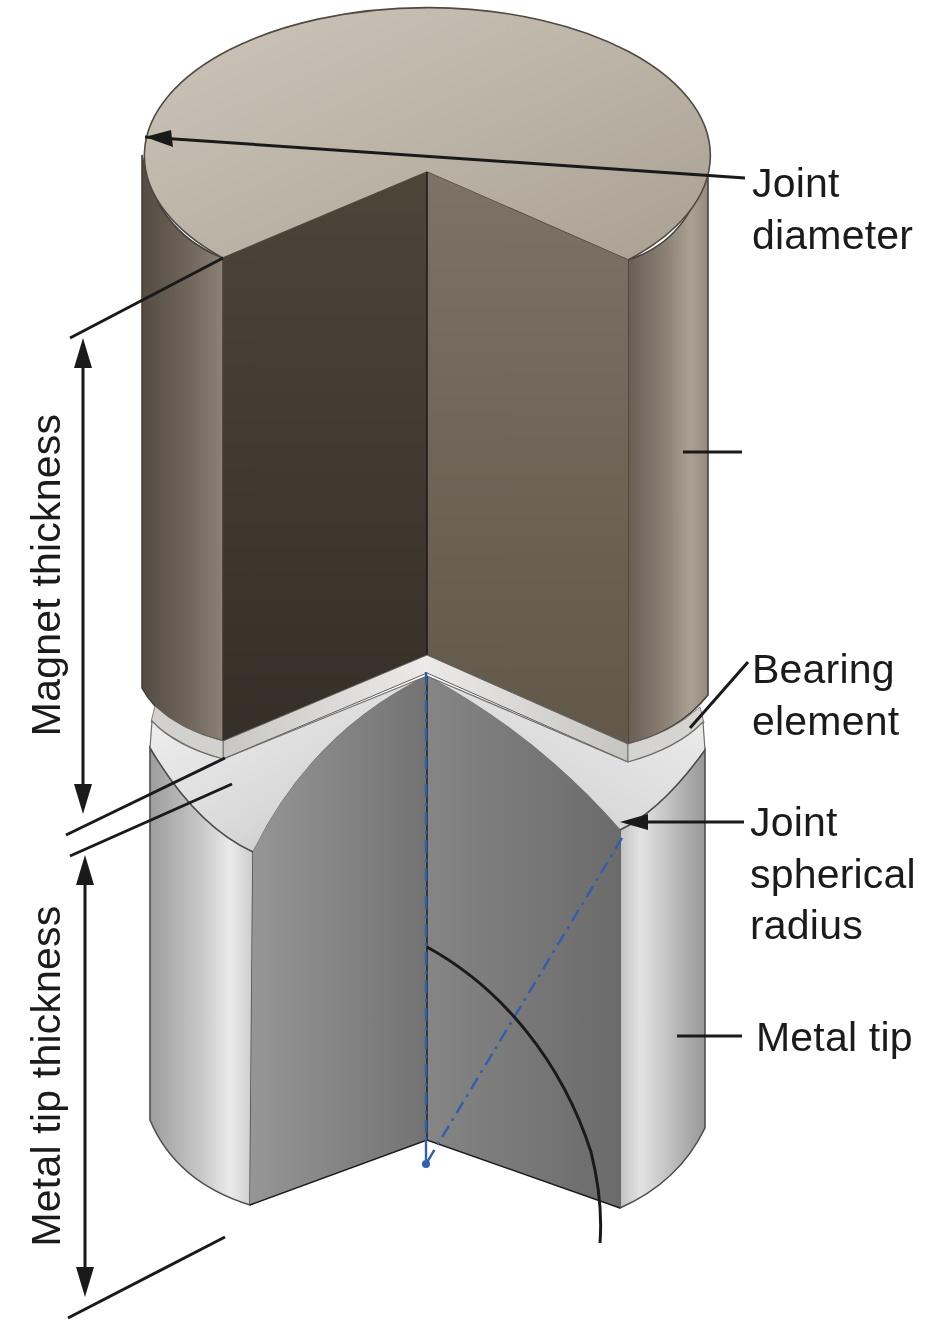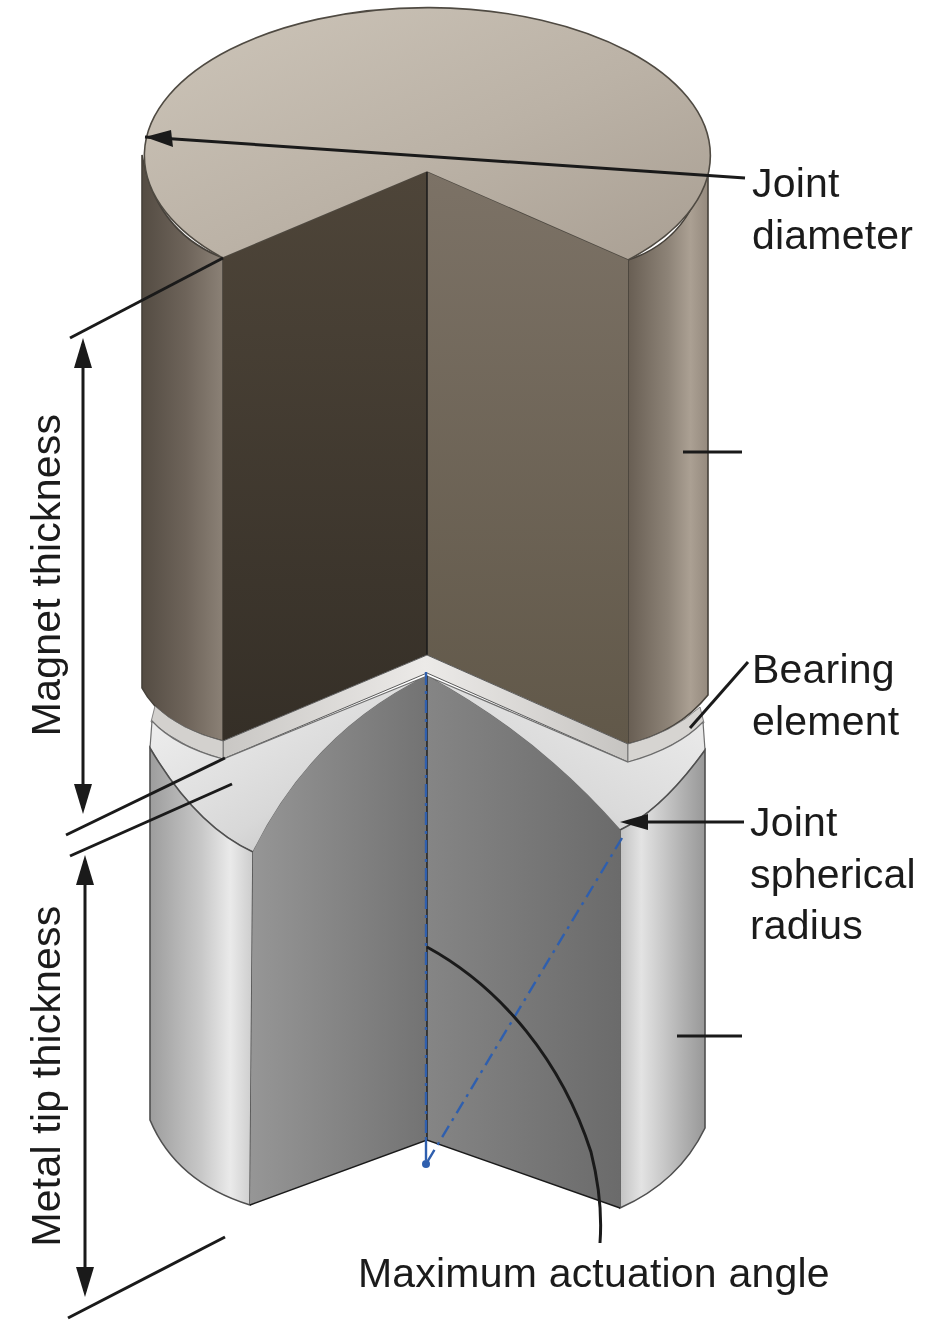--- a/index.html
+++ b/index.html
@@ -169,20 +169,20 @@
     </g>
   </svg>
 
   <div class="lbl" style="left:752px;top:158px;width:190px;">Joint diameter</div>
 
 
   <div class="lbl" style="left:752px;top:644px;width:200px;">Bearing element</div>
 
   <div class="lbl" style="left:750px;top:797px;width:185px;">Joint spherical radius</div>
 
+  <div class="lbl nowrap" style="left:756px;top:1012px;">Metal tip</div>
 
-  <div class="lbl nowrap" style="left:358px;top:1248px;">Maximum actuation angle</div>
 
   <div class="lbl rot" style="left:47px;top:575px;">Magnet thickness</div>
 
   <div class="lbl rot" style="left:47px;top:1076px;">Metal tip thickness</div>
 
 </div>
 
 </body></html>

